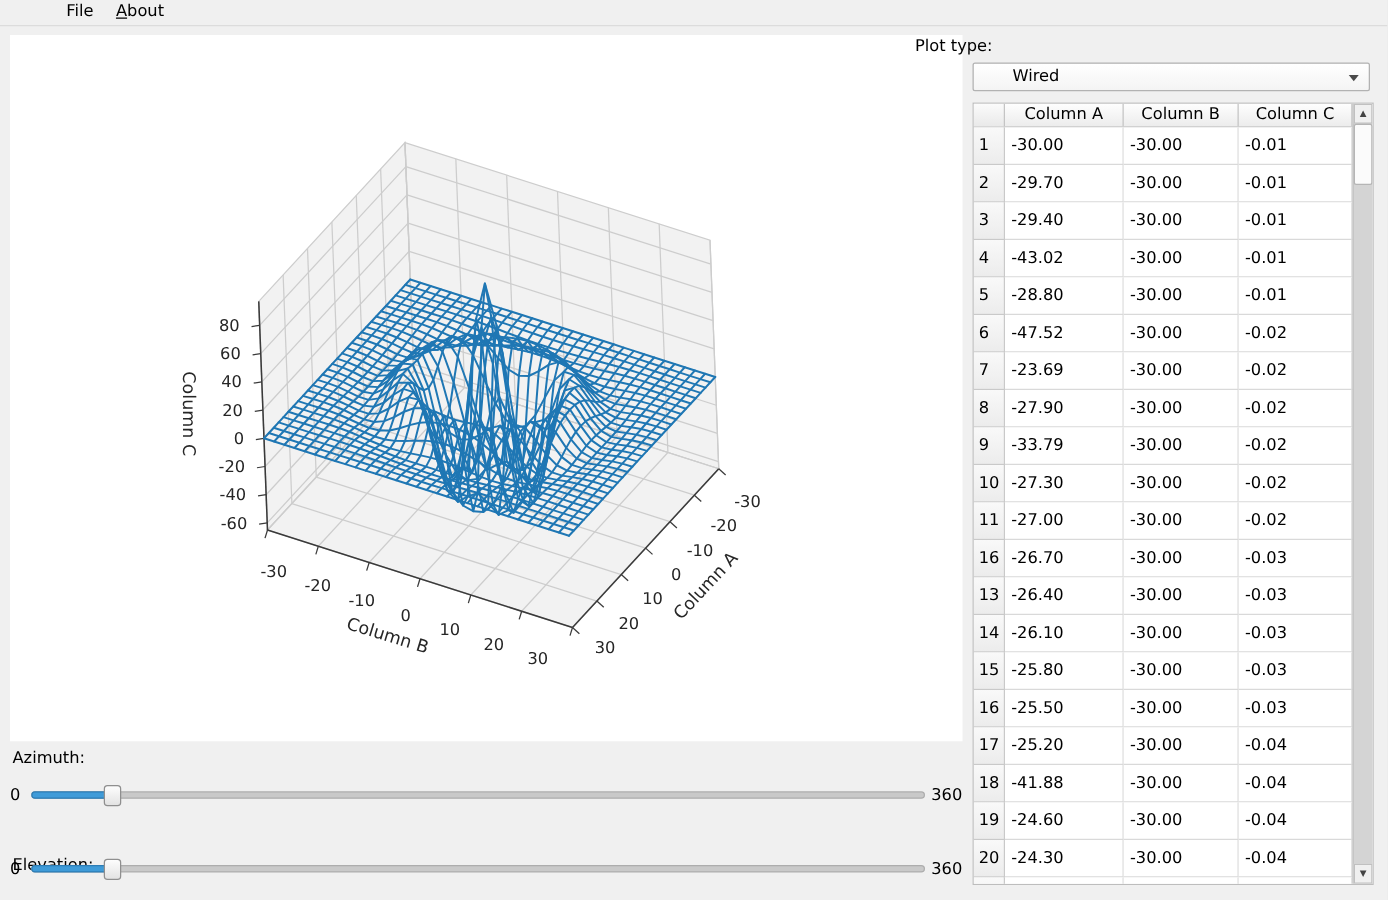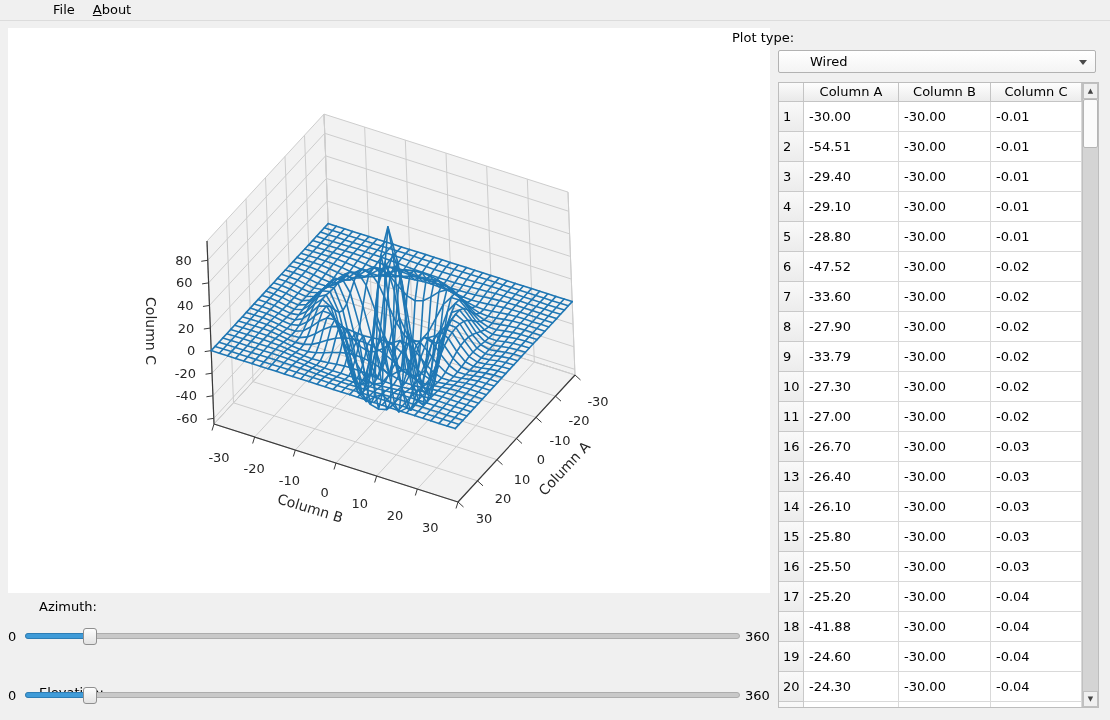--- a/index.html
+++ b/index.html
@@ -9,21 +9,21 @@
   
   .menubar{position:absolute;left:0;top:0;width:1110px;height:20px;background:#f0f0f0;
            border-bottom:1px solid #dcdcdc;padding-left:44px;}
   .menu-item{display:inline-block;padding:2px 9px 0 9px;height:18px;cursor:default;}
   .menu-item.accel::first-letter{text-decoration:underline;}
 
   
   .canvas{position:absolute;left:8px;top:28px;width:762px;height:565px;background:#ffffff;}
 
   
-  .ctl-label{position:absolute;left:10px;margin-left:29px;}
+  .ctl-label{position:absolute;left:10px;}
   .minmax{position:absolute;}
   .slider-track{position:absolute;left:25px;width:713px;height:4px;background:#c9c9c9;
                 border:1px solid #adadad;border-radius:3px;}
   .slider-fill{position:absolute;left:25px;height:4px;background:#3f9bd8;
                border:1px solid #2d7db5;border-radius:3px;}
   .slider-handle{position:absolute;width:12px;height:15px;background:linear-gradient(#fdfdfd,#e3e3e3);
                  border:1px solid #8f8f8f;border-radius:3px;}
 
   
   .plot-type-label{position:absolute;left:732px;top:30px;}
@@ -268,51 +268,51 @@
     </div>
     <div>
         <div class="trow">
           <div class="tnum">1</div>
           <div class="tcell w-a">-30.00</div>
           <div class="tcell w-b">-30.00</div>
           <div class="tcell w-c">-0.01</div>
         </div>
         <div class="trow">
           <div class="tnum">2</div>
-          <div class="tcell w-a">-54.51</div>
+          <div class="tcell w-a">-29.70</div>
           <div class="tcell w-b">-30.00</div>
           <div class="tcell w-c">-0.01</div>
         </div>
         <div class="trow">
           <div class="tnum">3</div>
           <div class="tcell w-a">-29.40</div>
           <div class="tcell w-b">-30.00</div>
           <div class="tcell w-c">-0.01</div>
         </div>
         <div class="trow">
           <div class="tnum">4</div>
-          <div class="tcell w-a">-29.10</div>
+          <div class="tcell w-a">-43.02</div>
           <div class="tcell w-b">-30.00</div>
           <div class="tcell w-c">-0.01</div>
         </div>
         <div class="trow">
           <div class="tnum">5</div>
           <div class="tcell w-a">-28.80</div>
           <div class="tcell w-b">-30.00</div>
           <div class="tcell w-c">-0.01</div>
         </div>
         <div class="trow">
           <div class="tnum">6</div>
           <div class="tcell w-a">-47.52</div>
           <div class="tcell w-b">-30.00</div>
           <div class="tcell w-c">-0.02</div>
         </div>
         <div class="trow">
           <div class="tnum">7</div>
-          <div class="tcell w-a">-33.60</div>
+          <div class="tcell w-a">-23.69</div>
           <div class="tcell w-b">-30.00</div>
           <div class="tcell w-c">-0.02</div>
         </div>
         <div class="trow">
           <div class="tnum">8</div>
           <div class="tcell w-a">-27.90</div>
           <div class="tcell w-b">-30.00</div>
           <div class="tcell w-c">-0.02</div>
         </div>
         <div class="trow">

